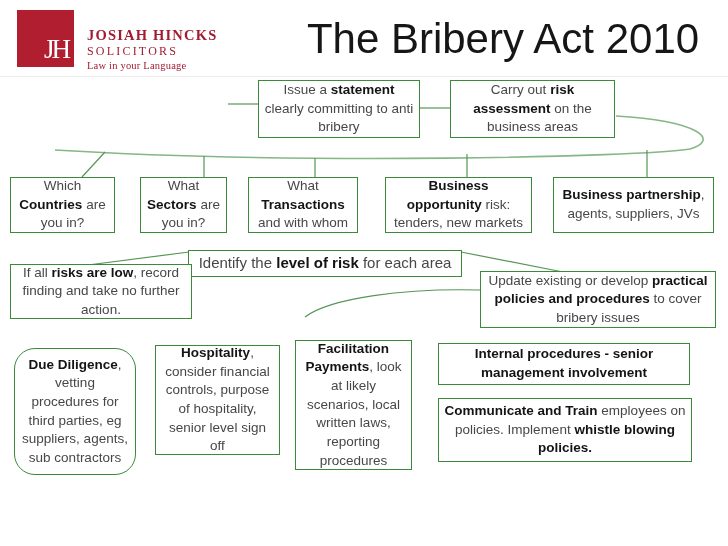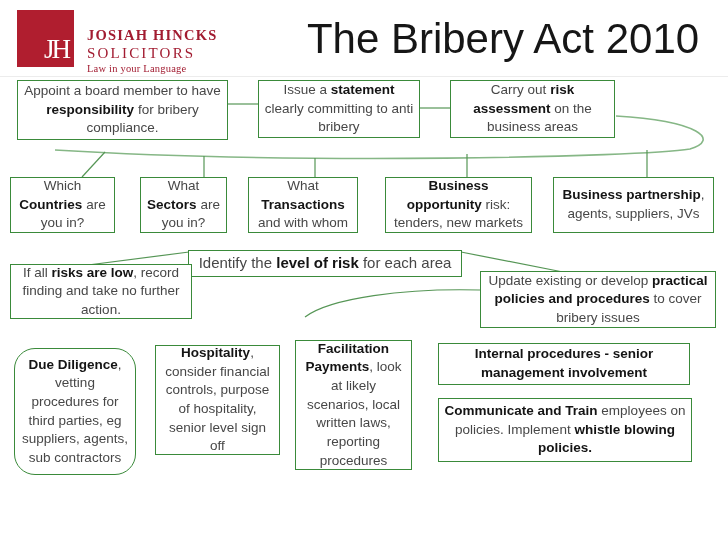--- a/index.html
+++ b/index.html
@@ -7,21 +7,21 @@
     position:relative;width:728px;height:546px;background:#ffffff;overflow:hidden;
     font-family:"Liberation Sans","DejaVu Sans",sans-serif;color:#474747;
   }
   .abs{position:absolute;box-sizing:border-box;}
   
   #logo-square{left:17px;top:10px;width:57px;height:57px;background:var(--brand-red,#b01e2f);
     display:flex;align-items:flex-end;justify-content:flex-end;padding:2px 6px 4px 2px;}
   #logo-monogram{color:#fff;font-family:Liberation Serif, serif;font-size:27px;line-height:1;letter-spacing:-3px;}
   #logo-text{left:87px;top:27px;color:var(--brand-red-dark,#a21c31);font-family:"Liberation Serif","DejaVu Serif",serif;}
   #logo-name{font-size:14.5px;font-weight:bold;letter-spacing:1.2px;line-height:1.15;}
-  #logo-sub{font-size:15px;letter-spacing:2.2px;line-height:1.25;}
+  #logo-sub{font-size:12px;letter-spacing:2.2px;line-height:1.25;}
   #logo-tag{font-size:10.5px;letter-spacing:.2px;line-height:1.3;}
   #page-title{left:278px;top:10px;width:450px;height:58px;display:flex;align-items:center;justify-content:center;
     font-size:42px;color:#161616;letter-spacing:0px;white-space:nowrap;}
   #header-rule{left:0;top:76px;width:728px;height:1px;background:#ececec;}
   
   .box{border:1px solid var(--line-green,#3a8a3a);background:#fff;
     display:flex;align-items:center;justify-content:center;text-align:center;
     font-size:13.5px;line-height:1.38;padding:3px 5px;}
   .box b{color:#141414;}
   .banner{font-size:15px;}
@@ -73,23 +73,20 @@
     <span id="logo-monogram">JH</span>
   </div>
   <div class="abs" id="logo-text">
     <div id="logo-name">JOSIAH HINCKS</div>
     <div id="logo-sub">SOLICITORS</div>
     <div id="logo-tag">Law in your Language</div>
   </div>
   <div class="abs" id="page-title">The Bribery Act 2010</div>
   <div class="abs" id="header-rule"></div>
 
-  <div class="abs box" id="box-appoint">
-      <div><span>Appoint a board member to have </span><b>responsibility</b><span> for bribery compliance.</span></div>
-    </div>
   <div class="abs box" id="box-statement">
       <div><span>Issue a </span><b>statement</b><span> clearly committing to anti bribery</span></div>
     </div>
   <div class="abs box" id="box-risk">
       <div><span>Carry out </span><b>risk assessment</b><span> on the business areas</span></div>
     </div>
 
   <div class="abs box" id="box-countries">
       <div><span>Which </span><b>Countries</b><span> are you in?</span></div>
     </div>

